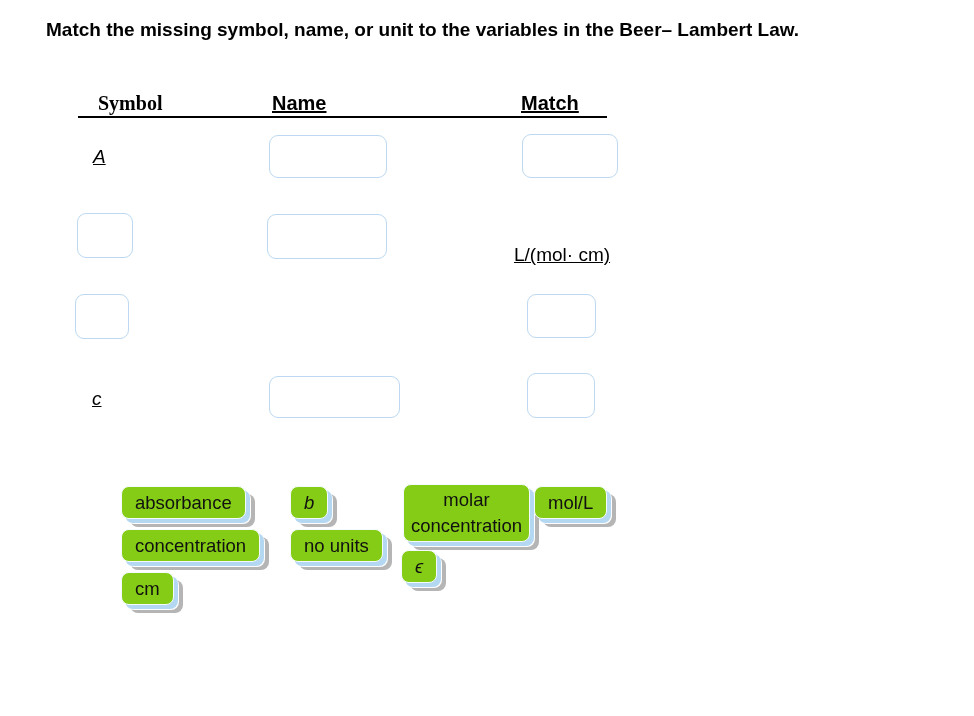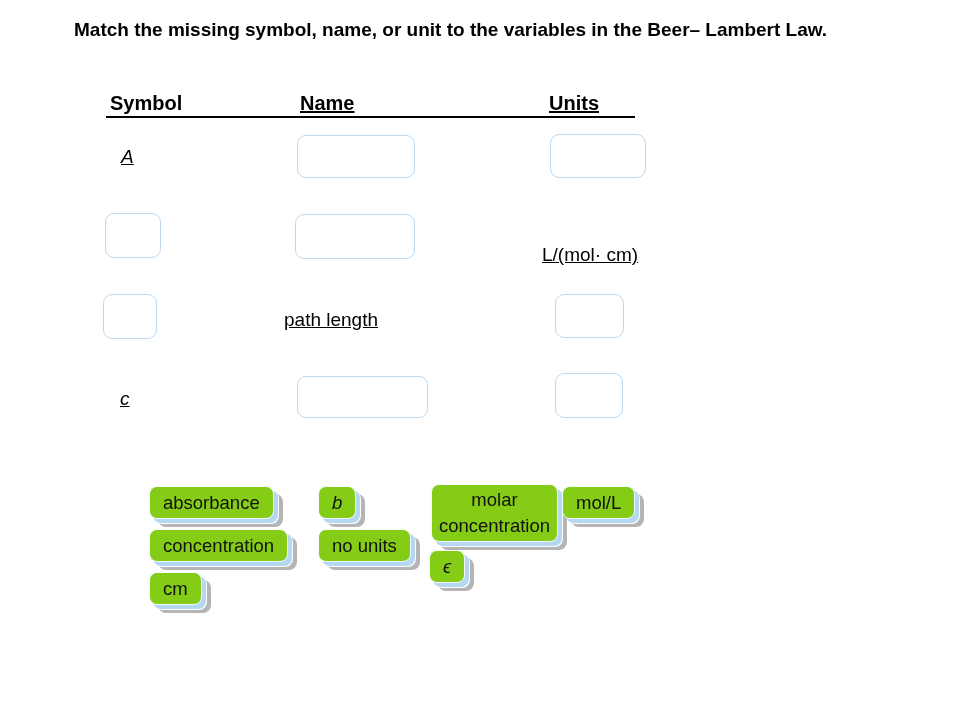--- a/index.html
+++ b/index.html
@@ -4,21 +4,21 @@
 <style>
   html,body{margin:0;padding:0;background:#ffffff;}
   #app{
     position:relative;
     width:974px;height:716px;
     background:#ffffff;
     font-family:"Liberation Sans","DejaVu Sans",sans-serif;
     color:#000;
     overflow:hidden;
   }
-  .abs{position:absolute;margin-left:28px;}
+  .abs{position:absolute;}
   .title{
     left:46px;top:19px;
     font-size:19px;font-weight:700;color:#000;
     white-space:nowrap;
   }
   .colhead{
     font-size:20px;font-weight:700;color:#000;
     white-space:nowrap;
   }
   .center{text-align:left;text-decoration:underline;}
@@ -54,35 +54,34 @@
   .chip.it{font-style:italic;}
   .chip.wide{width:127px;padding:2px 0;line-height:26px;white-space:normal;}
 </style>
 </head>
 <body>
 
 <div id="app">
 
   <div class="abs title">Match the missing symbol, name, or unit to the variables in the Beer– Lambert Law.</div>
 
-  <div class="abs colhead" style="left:82px;top:92px;">Symbol</div>
+  <div class="abs colhead" style="left:98px;top:92px;font-family:Liberation Serif, serif;">Symbol</div>
   <div class="abs colhead center" style="left:272px;top:92px;width:120px;">Name</div>
-  <div class="abs colhead center" style="left:521px;top:92px;width:120px;">Units</div>
+  <div class="abs colhead center" style="left:521px;top:92px;width:120px;">Match</div>
   <div class="abs rule"></div>
 
   <div class="abs given sym center" style="left:93px;top:146px;width:40px;">A</div>
   <div class="abs dropzone" style="left:269px;top:135px;width:118px;height:43px;"></div>
   <div class="abs dropzone" style="left:522px;top:134px;width:96px;height:44px;"></div>
 
   <div class="abs dropzone" style="left:77px;top:213px;width:56px;height:45px;"></div>
   <div class="abs dropzone" style="left:267px;top:214px;width:120px;height:45px;"></div>
   <div class="abs given center" style="left:514px;top:244px;width:160px;">L/(mol· cm)</div>
 
   <div class="abs dropzone" style="left:75px;top:294px;width:54px;height:45px;"></div>
-  <div class="abs given center" style="left:256px;top:309px;width:160px;">path length</div>
   <div class="abs dropzone" style="left:527px;top:294px;width:69px;height:44px;"></div>
 
   <div class="abs given sym center" style="left:92px;top:388px;width:40px;">c</div>
   <div class="abs dropzone" style="left:269px;top:376px;width:131px;height:42px;"></div>
   <div class="abs dropzone" style="left:527px;top:373px;width:68px;height:45px;"></div>
 
   <div class="abs chip" style="left:121px;top:486px;">absorbance</div>
   <div class="abs chip it" style="left:290px;top:486px;">b</div>
   <div class="abs chip wide" style="left:403px;top:484px;">molar concentration</div>
   <div class="abs chip" style="left:534px;top:486px;">mol/L</div>

